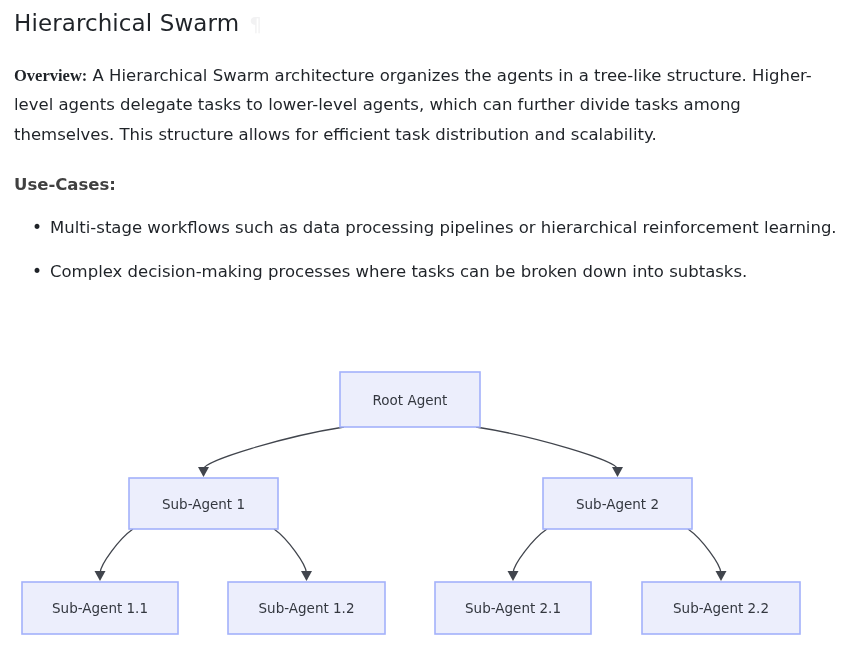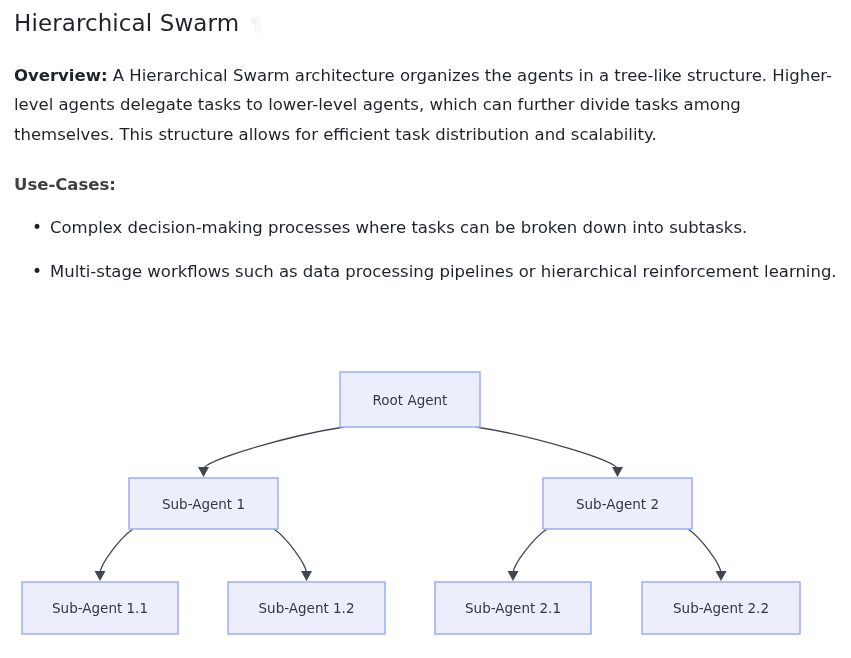--- a/index.html
+++ b/index.html
@@ -50,21 +50,21 @@
     user-select: none;
   }
 
   .para {
     font-size: 16.5px;
     line-height: 1.78;
     margin: 0 0 22px 0;
     color: #1f2328;
     max-width: 828px;
   }
-  .para b { font-weight: 700; }
+  .para b { font-weight: 700; font-family: Liberation Serif, serif; }
 
   .subhead {
     font-size: 16.5px;
     font-weight: 700;
     line-height: 1.7;
     margin: 0 0 14px 0;
     color: #404040;
   }
 
   ul.usecases {
@@ -136,22 +136,22 @@
       <span class="anchor-mark">¶</span>
     </h1>
 
     <p class="para">
       <b>Overview:</b><span> A Hierarchical Swarm architecture organizes the agents in a tree-like structure. Higher-level agents delegate tasks to lower-level agents, which can further divide tasks among themselves. This structure allows for efficient task distribution and scalability.</span>
     </p>
 
     <p class="subhead">Use-Cases:</p>
 
     <ul class="usecases">
+      <li>Multi-stage workflows such as data processing pipelines or hierarchical reinforcement learning.</li>
       <li>Complex decision-making processes where tasks can be broken down into subtasks.</li>
-      <li>Multi-stage workflows such as data processing pipelines or hierarchical reinforcement learning.</li>
     </ul>
 
   </div>
 
   <div class="diagram">
     <svg id="diagram-svg" viewBox="0 0 851 303" xmlns="http://www.w3.org/2000/svg">
       <g id="edge-layer">
           <path d="M 344 72 C 284.99 81.24, 204 105.6, 203.5 114" class="edge-path"></path>
           <path d="M 198 112 L 209 112 L 203.5 122 Z" class="edge-head"></path>
           <path d="M 476 72 C 535.43 81.24, 617 105.6, 617.5 114" class="edge-path"></path>

